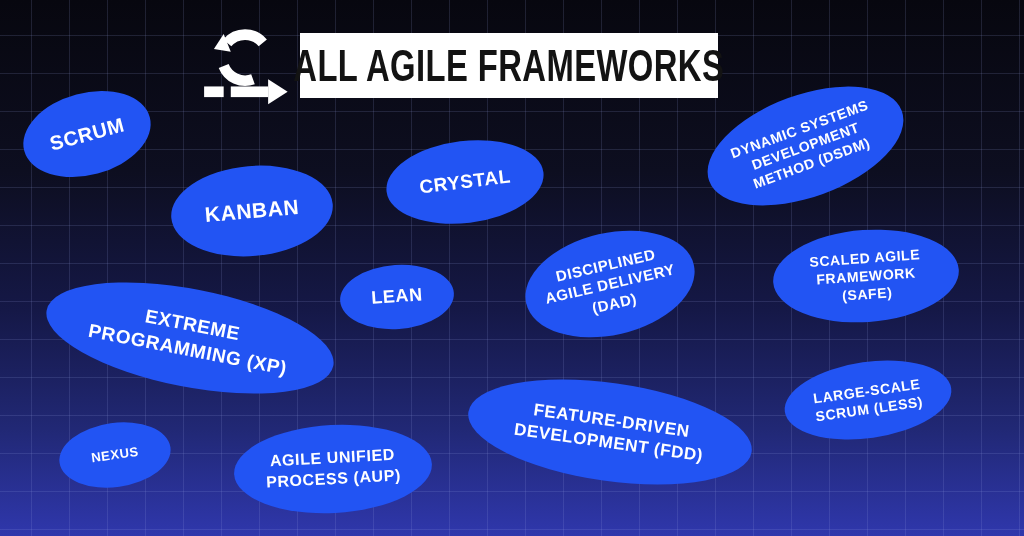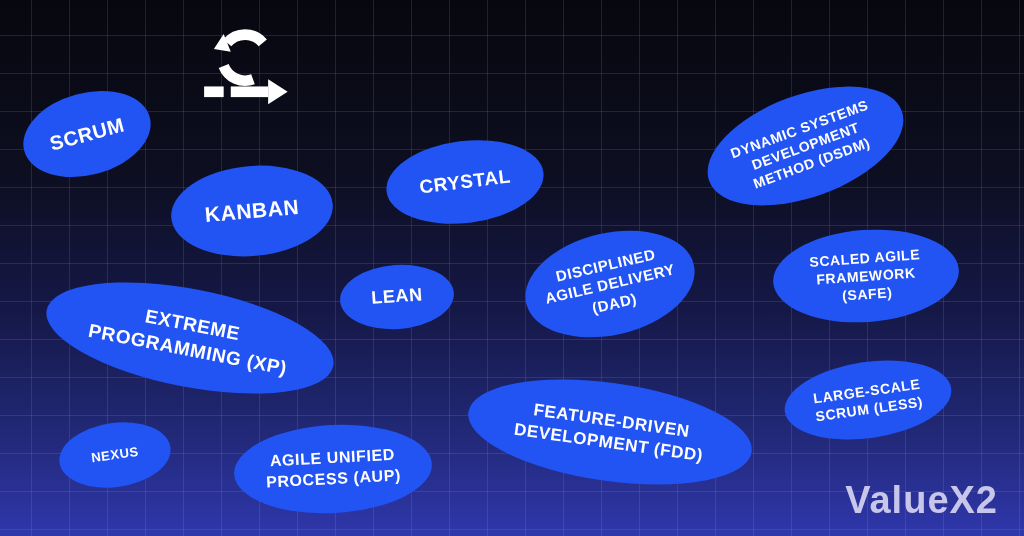--- a/index.html
+++ b/index.html
@@ -66,20 +66,23 @@
           <path d="M26 45 A26 26 0 0 0 59 60"></path>
         </g>
         <g fill="#ffffff">
           <polygon points="15,26 34,29 26,9"></polygon>
           <rect x="4" y="68" width="22" height="12"></rect>
           <rect x="34" y="68" width="42" height="12"></rect>
           <polygon points="76,60 76,88 98,74"></polygon>
         </g>
       </svg>
     </span>
+    <div class="title-box">
+      <span class="title-text">ALL AGILE FRAMEWORKS</span>
+    </div>
   </div>
 
   <div>
       <div class="bubble" style="left: 22px; top: 93px; width: 130px; height: 82px; transform: rotate(-15deg); font-size: 20px;">
         <span class="bubble-label">SCRUM</span>
       </div>
       <div class="bubble" style="left: 171px; top: 166px; width: 162px; height: 90px; transform: rotate(-5deg); font-size: 21px;">
         <span class="bubble-label">KANBAN</span>
       </div>
       <div class="bubble" style="left: 386px; top: 141px; width: 158px; height: 82px; transform: rotate(-7deg); font-size: 19px;">
@@ -117,14 +120,13 @@
       <div class="bubble" style="left: 234px; top: 425px; width: 198px; height: 88px; transform: rotate(-3deg); font-size: 16px;">
         <span class="bubble-label">AGILE UNIFIED
 PROCESS (AUP)</span>
       </div>
       <div class="bubble" style="left: 467px; top: 383px; width: 286px; height: 98px; transform: rotate(8deg); font-size: 17px;">
         <span class="bubble-label">FEATURE-DRIVEN
 DEVELOPMENT (FDD)</span>
       </div>
     </div>
 
-  <div class="logo">ValueX2</div>
 </div>
 
 </body></html>

